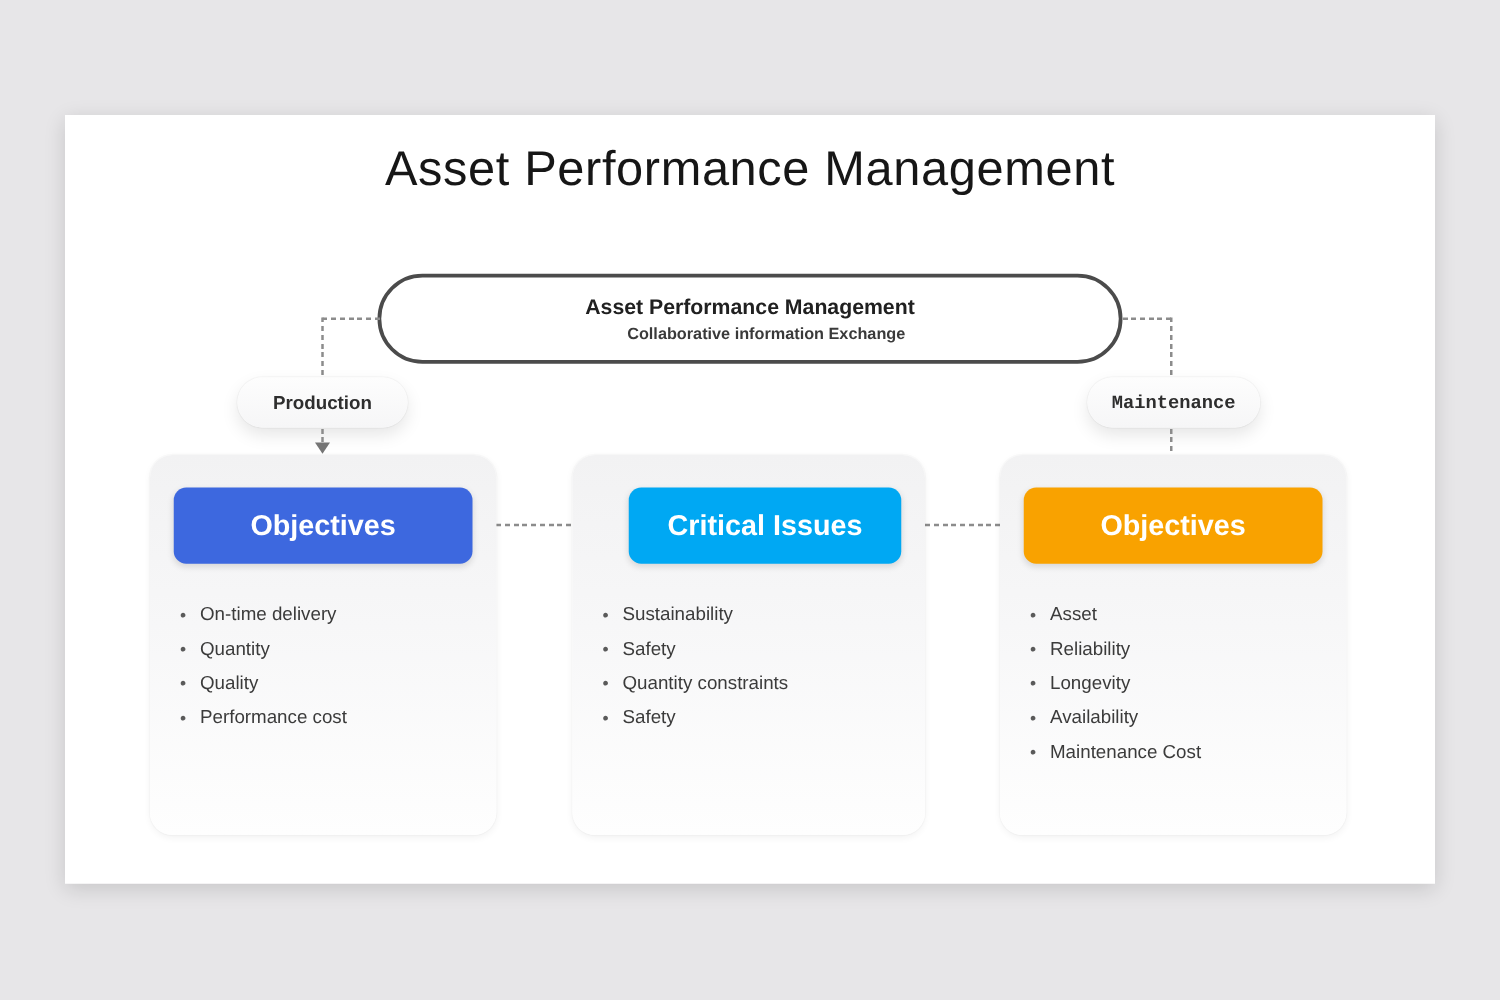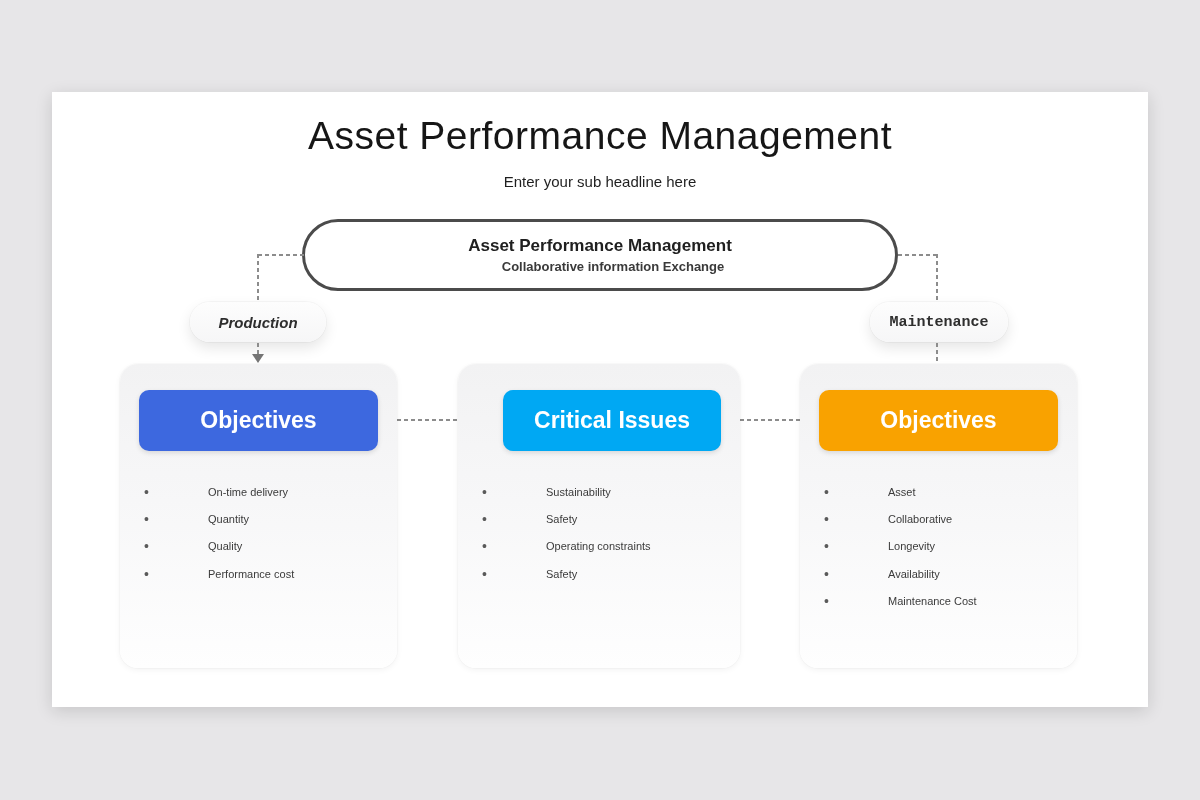--- a/index.html
+++ b/index.html
@@ -29,21 +29,21 @@
   }
   .hub-title{font-size:17px;font-weight:700;color:#202020;}
   .hub-sub{font-size:13px;font-weight:700;color:#3a3a3a;margin-left:26px;}
   .pill{
     width:136px;height:40px;top:210px;border-radius:22px;
     background:linear-gradient(180deg,#fdfdfd,#f6f6f7);
     box-shadow:0 0 0 1px rgba(0,0,0,0.03),0 6px 14px rgba(0,0,0,0.10);
     display:flex;align-items:center;justify-content:center;
     font-size:15px;font-weight:700;color:#2e2e2e;
   }
-  .pill-left{left:138px;font-style:italic;}
+  .pill-left{left:138px;}
   .pill-right{left:818px;width:138px;font-family:Liberation Mono, monospace;}
   
   .dash-h{height:2px;background:repeating-linear-gradient(90deg,#8c8c8c 0 4px,transparent 4px 7px);}
   .dash-v{width:2px;background:repeating-linear-gradient(180deg,#8c8c8c 0 4px,transparent 4px 7px);}
   .arrow-down{
     width:0;height:0;border-left:6px solid transparent;border-right:6px solid transparent;
     border-top:9px solid #757575;
   }
   .card{
     top:272px;width:277px;height:304px;border-radius:18px;
@@ -62,30 +62,29 @@
   .list{
     position:absolute;left:0;right:0;top:114px;margin:0;padding:0;list-style:none;
   }
   .list .item{
     height:27.4px;display:flex;align-items:center;
   }
   .list .dot{
     width:16px;margin-left:24px;color:#5a5a5a;font-size:14px;line-height:1;
   }
   .list .itxt{
-    font-size:11px;color:#3b3b3b;margin-left:48px;
+    font-size:15px;color:#3b3b3b;
   }
 </style>
 </head>
 <body>
 
 <div class="slide">
 
   <div class="abs title">Asset Performance Management</div>
-  <div class="abs subtitle">Enter your sub headline here</div>
 
   <div class="abs hub">
     <div class="hub-title">Asset Performance Management</div>
     <div class="hub-sub">Collaborative information Exchange</div>
   </div>
 
   <div class="abs dash-h" style="left:206px;top:162px;width:46px;"></div>
   <div class="abs dash-v" style="left:205px;top:162px;height:48px;"></div>
   <div class="abs dash-h" style="left:846px;top:162px;width:40px;"></div>
   <div class="abs dash-v" style="left:884px;top:162px;height:48px;"></div>
@@ -132,39 +131,39 @@
         <li class="item">
           <span class="dot">•</span>
           <span class="itxt">Sustainability</span>
         </li>
         <li class="item">
           <span class="dot">•</span>
           <span class="itxt">Safety</span>
         </li>
         <li class="item">
           <span class="dot">•</span>
-          <span class="itxt">Operating constraints</span>
+          <span class="itxt">Quantity constraints</span>
         </li>
         <li class="item">
           <span class="dot">•</span>
           <span class="itxt">Safety</span>
         </li>
       </ul>
   </div>
 
   <div class="abs card card-right">
     <div class="card-header" style="background: rgb(249, 162, 0);">Objectives</div>
     <ul class="list">
         <li class="item">
           <span class="dot">•</span>
           <span class="itxt">Asset</span>
         </li>
         <li class="item">
           <span class="dot">•</span>
-          <span class="itxt">Collaborative</span>
+          <span class="itxt">Reliability</span>
         </li>
         <li class="item">
           <span class="dot">•</span>
           <span class="itxt">Longevity</span>
         </li>
         <li class="item">
           <span class="dot">•</span>
           <span class="itxt">Availability</span>
         </li>
         <li class="item">

